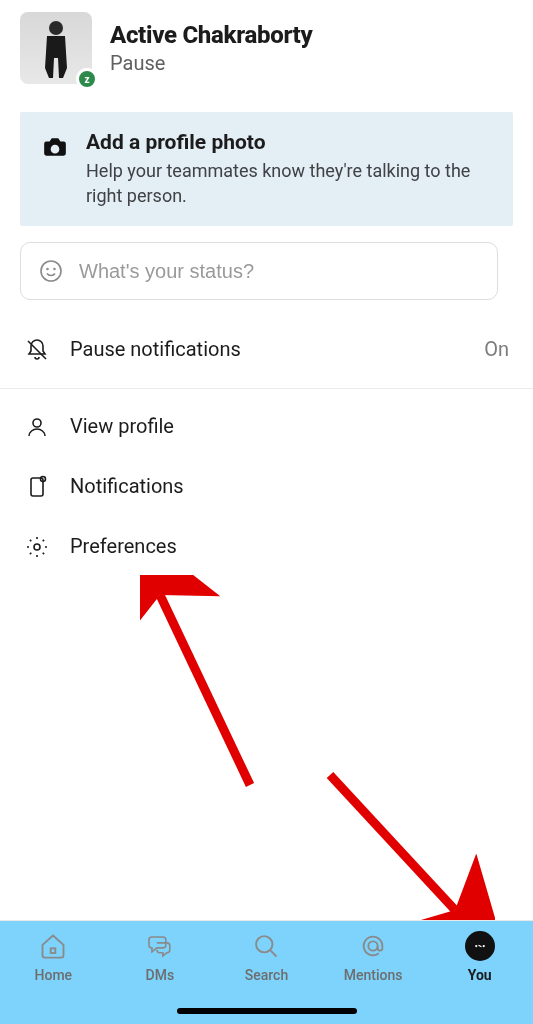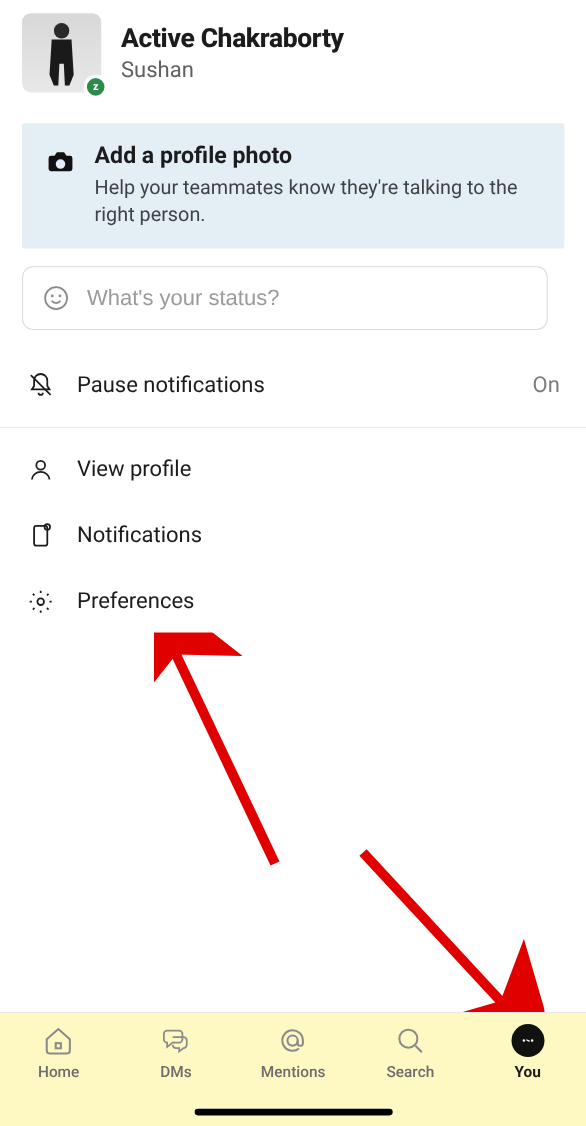--- a/index.html
+++ b/index.html
@@ -133,21 +133,21 @@
     .tabbar {
       position: absolute;
       bottom: 0;
       left: 0;
       right: 0;
       height: 104px;
       border-top: 1px solid #e8e8e8;
       display: flex;
       align-items: flex-start;
       padding-top: 10px;
-      background: #fef9c3;
+      background: #7dd3fc;
     }
     .tab {
       flex: 1;
       display: flex;
       flex-direction: column;
       align-items: center;
       gap: 6px;
       color: #6d6d6d;
     }
     .tab.active { color: #1d1c1d; text-align: center; }
@@ -206,21 +206,21 @@
         <circle cx="19" cy="10" r="7" fill="#2a2a2a"></circle>
         <path d="M10 18 L28 18 L30 50 L26 60 L22 60 L21 40 L17 40 L16 60 L12 60 L8 50 Z" fill="#1a1a1a"></path>
       </svg>
     </div>
     <div class="presence-badge">
       <span>z</span>
     </div>
   </div>
   <div class="user-info">
     <div class="user-name">Active Chakraborty</div>
-    <div class="user-status">Sushan</div>
+    <div class="user-status">Pause</div>
   </div>
 </div>
 
 <div class="banner">
   <div class="banner-icon">
     <svg viewBox="0 0 24 24" width="26" height="26" fill="#111">
       <path d="M4 7h3l2-3h6l2 3h3a2 2 0 0 1 2 2v9a2 2 0 0 1-2 2H4a2 2 0 0 1-2-2V9a2 2 0 0 1 2-2zm8 3a4 4 0 1 0 0 8 4 4 0 0 0 0-8z"></path>
     </svg>
   </div>
   <div class="banner-text">
@@ -320,34 +320,34 @@
       <svg viewBox="0 0 24 24" width="28" height="28" fill="none" stroke="#8a8a8a" stroke-width="1.6">
         <path d="M4 5h12a3 3 0 0 1 3 3v5a3 3 0 0 1-3 3h-6l-5 4v-4a3 3 0 0 1-3-3V8a3 3 0 0 1 3-3z" transform="scale(0.85) translate(1 0)"></path>
         <path d="M9 9h10a3 3 0 0 1 3 3v4a3 3 0 0 1-3 3l-4 3v-3h-3a3 3 0 0 1-3-3" transform="scale(0.85) translate(2 2)"></path>
       </svg>
     </span>
     <span class="tab-label">DMs</span>
   </div>
   <div class="tab">
     <span class="tab-icon">
       <svg viewBox="0 0 24 24" width="28" height="28" fill="none" stroke="#8a8a8a" stroke-width="1.6">
+        <circle cx="10.5" cy="10.5" r="7"></circle>
+        <line x1="16" y1="16" x2="21" y2="21"></line>
+      </svg>
+    </span>
+    <span class="tab-label">Search</span>
+  </div>
+  <div class="tab">
+    <span class="tab-icon">
+      <svg viewBox="0 0 24 24" width="28" height="28" fill="none" stroke="#8a8a8a" stroke-width="1.6">
         <circle cx="12" cy="12" r="4"></circle>
         <path d="M16 12v2a2 2 0 0 0 4 0v-2a8 8 0 1 0-3 6.2"></path>
       </svg>
     </span>
     <span class="tab-label">Mentions</span>
-  </div>
-  <div class="tab">
-    <span class="tab-icon">
-      <svg viewBox="0 0 24 24" width="28" height="28" fill="none" stroke="#8a8a8a" stroke-width="1.6">
-        <circle cx="10.5" cy="10.5" r="7"></circle>
-        <line x1="16" y1="16" x2="21" y2="21"></line>
-      </svg>
-    </span>
-    <span class="tab-label">Search</span>
   </div>
   <div class="tab active">
     <span class="tab-icon">
       <span class="you-avatar">
         <svg viewBox="0 0 24 24" width="18" height="18">
           <circle cx="7" cy="12" r="1.5" fill="#fff"></circle>
           <circle cx="17" cy="12" r="1.5" fill="#fff"></circle>
           <path d="M10 11 L14 13" stroke="#fff" stroke-width="1.5"></path>
         </svg>
       </span>

